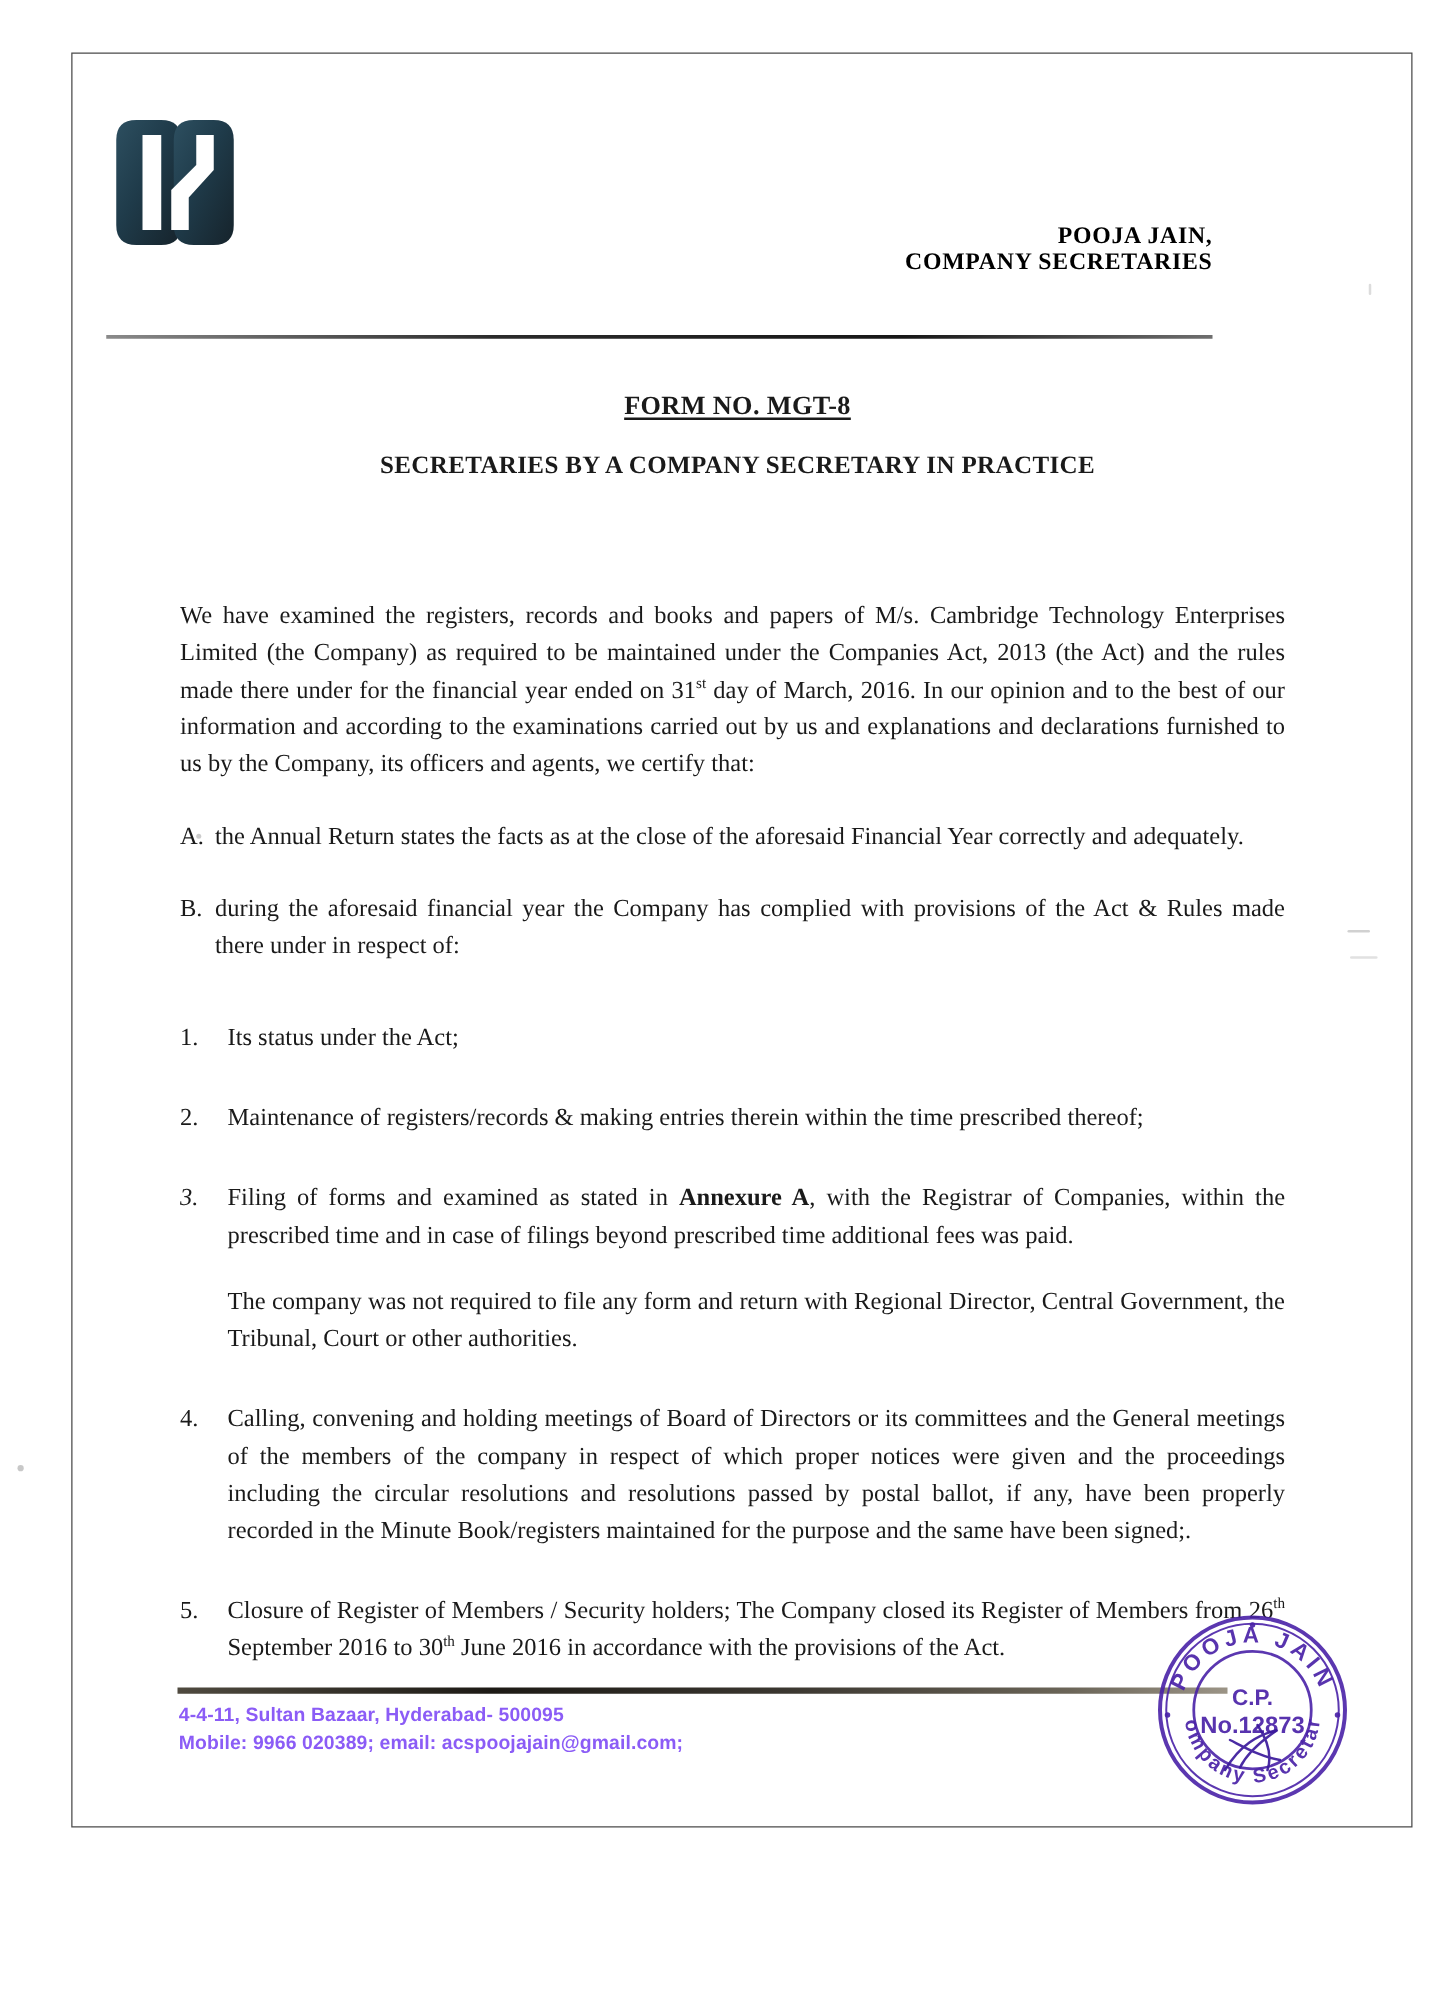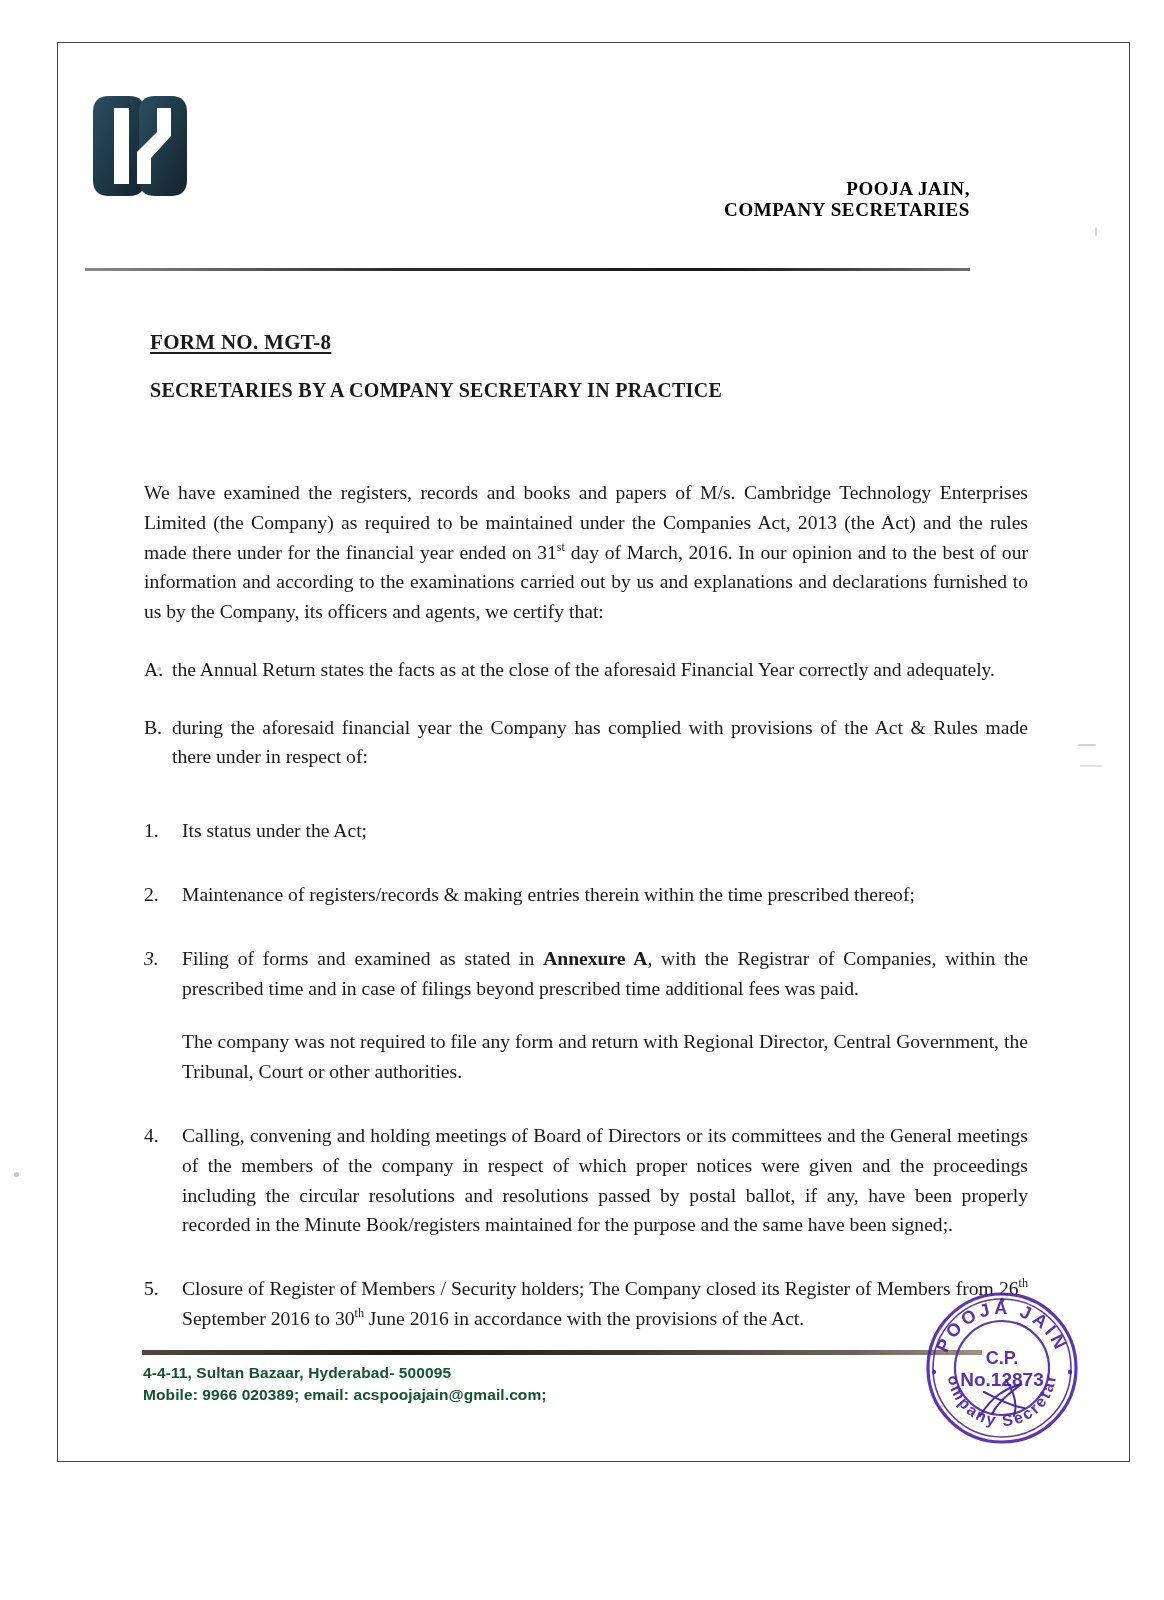--- a/index.html
+++ b/index.html
@@ -68,22 +68,23 @@
     top: 268px;
     width: 885px;
     height: 3px;
     background: linear-gradient(to right,#8a8a8a 0%,#2b2b2b 35%,#171717 72%,#6e6e6e 100%);
   }
 
   
   #doc-titles {
     position: absolute;
     left: 150px;
-    top: 330px;
+    top: 312px;
     width: 880px;
+    text-align: center;
   }
   #form-no {
     font-size: 21px;
     font-weight: bold;
     letter-spacing: 0.3px;
     text-decoration: underline;
     text-underline-offset: 3px;
   }
   #pursuant {
     margin-top: 26px;
@@ -163,21 +164,21 @@
     background: linear-gradient(to right,#4f4a3f 0%,#1d1a15 30%,#3b3730 58%,#6b6558 85%,#9b9486 100%);
   }
   #footer-text {
     position: absolute;
     left: 143px;
     top: 1362px;
     font-family: "Liberation Sans", "DejaVu Sans", sans-serif;
     font-weight: bold;
     font-size: 15.5px;
     line-height: 1.42;
-    color: #14532d;
+    color: #8b5cf6;
     letter-spacing: 0.1px;
   }
 
   
   #seal {
     position: absolute;
     left: 922px;
     top: 1288px;
     width: 160px;
     height: 160px;

